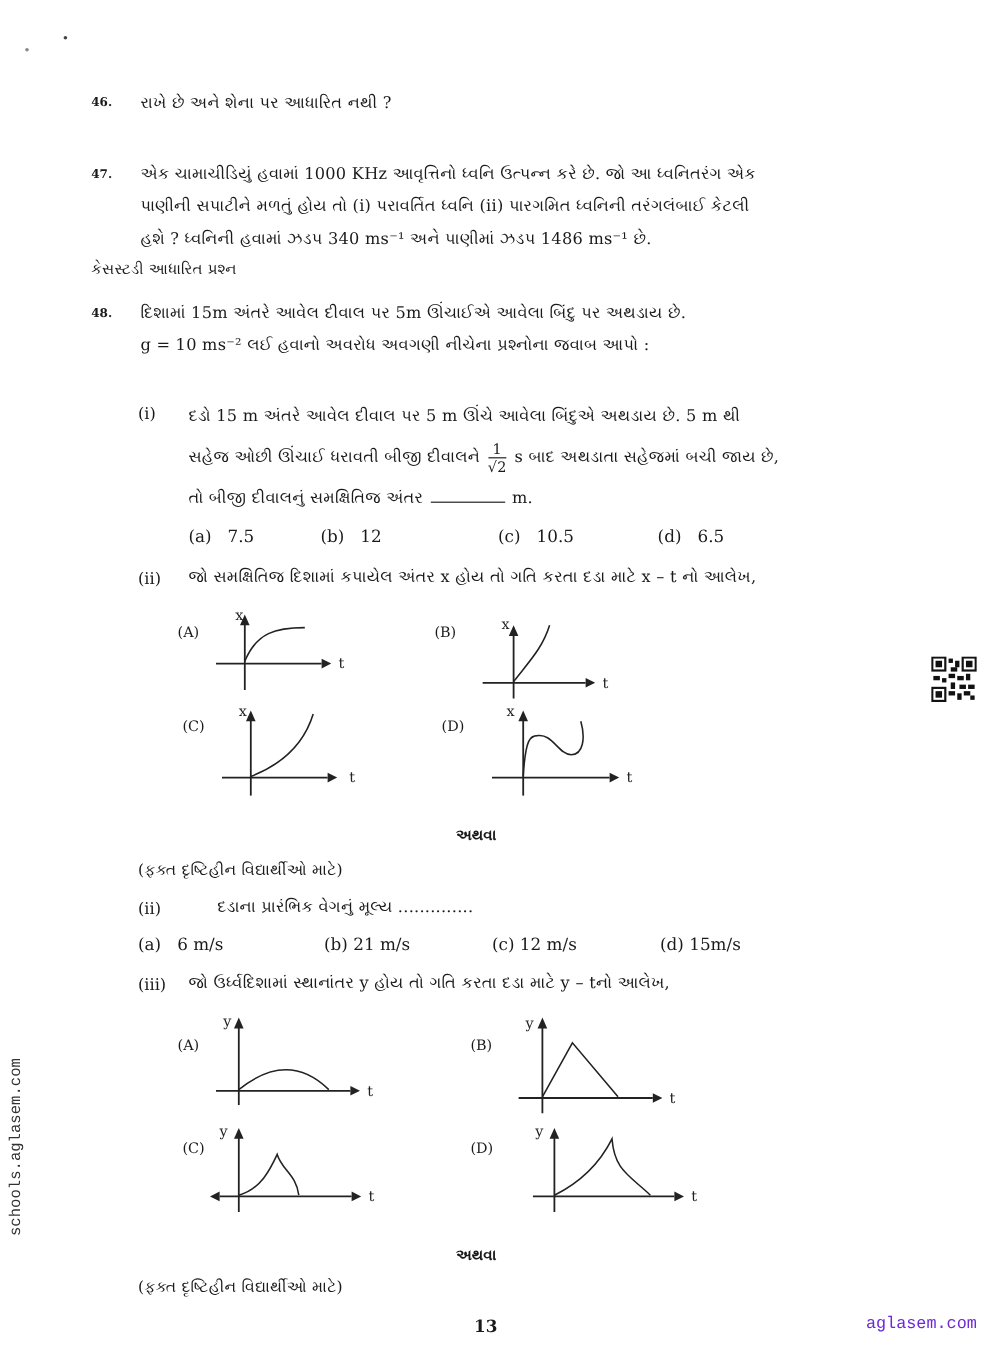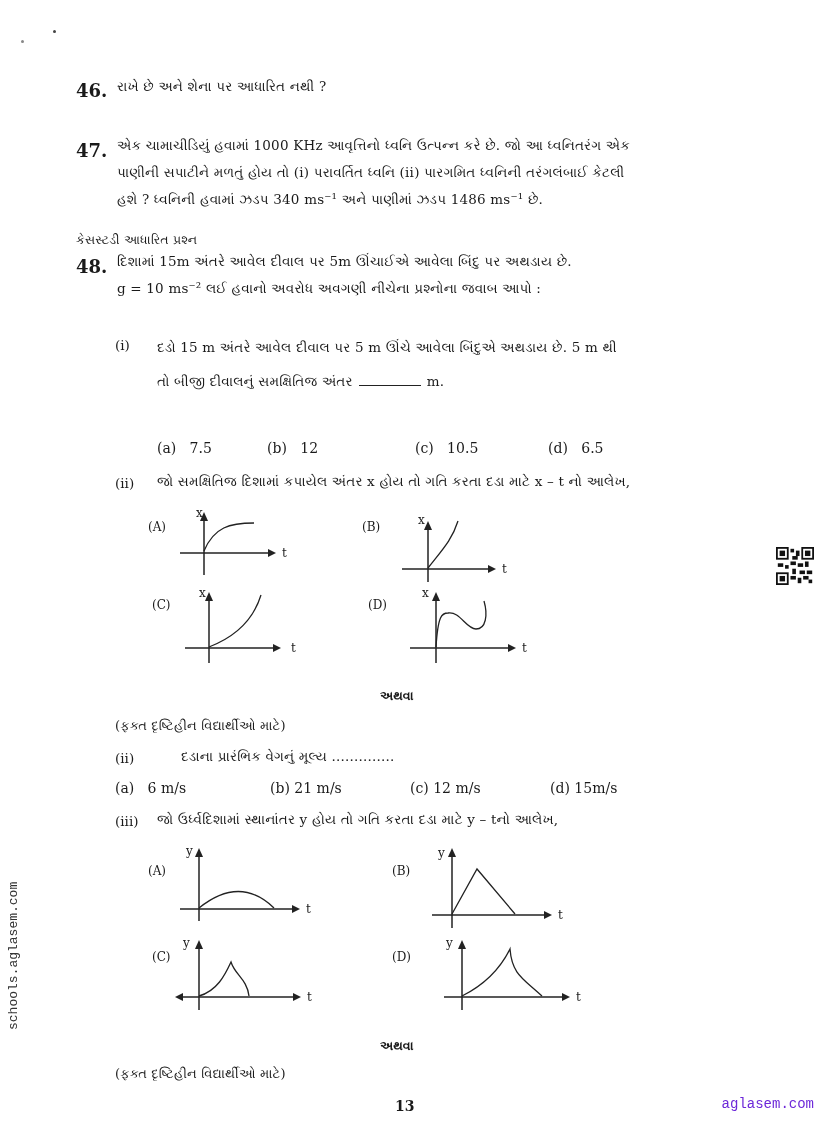--- a/index.html
+++ b/index.html
@@ -2,21 +2,21 @@
 <html><head>
 <meta charset="utf-8">
 <style>
   html, body { margin: 0; padding: 0; }
   body {
     width: 826px; height: 1132px; position: relative; overflow: hidden;
     background: #ffffff; color: #1a1a1a;
     font-family: "DejaVu Serif", serif;
   }
   .abs { position: absolute; }
-  .q-num { font-family: "DejaVu Serif", serif; font-weight: bold; font-size: 18px; }
+  .q-num { font-family: "DejaVu Serif", serif; font-weight: bold; font-size: 10px; }
   .txt { font-size: 13.5px; line-height: 27px; letter-spacing: 0.2px; }
   .bold { font-weight: bold; }
   .sub-label { font-size: 13.5px; }
   .opt { font-size: 14px; }
   .side-watermark {
     position: absolute; left: 6px; top: 1030px;
     transform: rotate(-90deg); transform-origin: left top;
     font-family: "Liberation Mono", monospace; font-size: 13px; color: #333;
     white-space: nowrap; width: 200px;
   }
@@ -43,31 +43,39 @@
   <div>રાખે છે અને શેના પર આધારિત નથી ?</div>
 </div>
 
 <div class="abs q-num" style="left:76px;top:140px;">47.</div>
 <div class="abs txt" style="left:117px;top:132px;width:620px;">
   <div>એક ચામાચીડિયું હવામાં 1000 KHz આવૃત્તિનો ધ્વનિ ઉત્પન્ન કરે છે. જો આ ધ્વનિતરંગ એક</div>
   <div>પાણીની સપાટીને મળતું હોય તો (i) પરાવર્તિત ધ્વનિ (ii) પારગમિત ધ્વનિની તરંગલંબાઈ કેટલી</div>
   <div>હશે ? ધ્વનિની હવામાં ઝડપ 340 ms⁻¹ અને પાણીમાં ઝડપ 1486 ms⁻¹ છે.</div>
 </div>
 
-<div class="abs txt" style="left:76px;top:210px;font-size:12.5px;margin-top:16px;">કેસસ્ટડી આધારિત પ્રશ્ન</div>
+<div class="abs txt" style="left:76px;top:210px;font-size:12.5px;">કેસસ્ટડી આધારિત પ્રશ્ન</div>
 
 <div class="abs q-num" style="left:76px;top:256px;">48.</div>
 <div class="abs txt" style="left:117px;top:248px;width:620px;">
   <div>દિશામાં 15m અંતરે આવેલ દીવાલ પર 5m ઊંચાઈએ આવેલા બિંદુ પર અથડાય છે.</div>
   <div>g = 10 ms⁻² લઈ હવાનો અવરોધ અવગણી નીચેના પ્રશ્નોના જવાબ આપો :</div>
 </div>
 
 <div class="abs sub-label" style="left:115px;top:337px;">(i)</div>
 <div class="abs txt" style="left:157px;top:330px;width:560px;line-height:34px;">
   <div>દડો 15 m અંતરે આવેલ દીવાલ પર 5 m ઊંચે આવેલા બિંદુએ અથડાય છે. 5 m થી</div>
+  <div>
+    <span>સહેજ ઓછી ઊંચાઈ ધરાવતી બીજી દીવાલને</span>
+    <span class="frac">
+      <span class="num">1</span>
+      <span class="den">√2</span>
+    </span>
+    <span>s બાદ અથડાતા સહેજમાં બચી જાય છે,</span>
+  </div>
   <div>
     <span>તો બીજી દીવાલનું સમક્ષિતિજ અંતર</span><span class="blank"></span><span>m.</span>
   </div>
 </div>
 <div class="abs opt" style="left:157px;top:440px;white-space:pre;">(a)   7.5</div>
 <div class="abs opt" style="left:267px;top:440px;white-space:pre;text-align:center;">(b)   12</div>
 <div class="abs opt" style="left:415px;top:440px;white-space:pre;">(c)   10.5</div>
 <div class="abs opt" style="left:548px;top:440px;white-space:pre;">(d)   6.5</div>
 
 <div class="abs sub-label" style="left:115px;top:475px;">(ii)</div>

